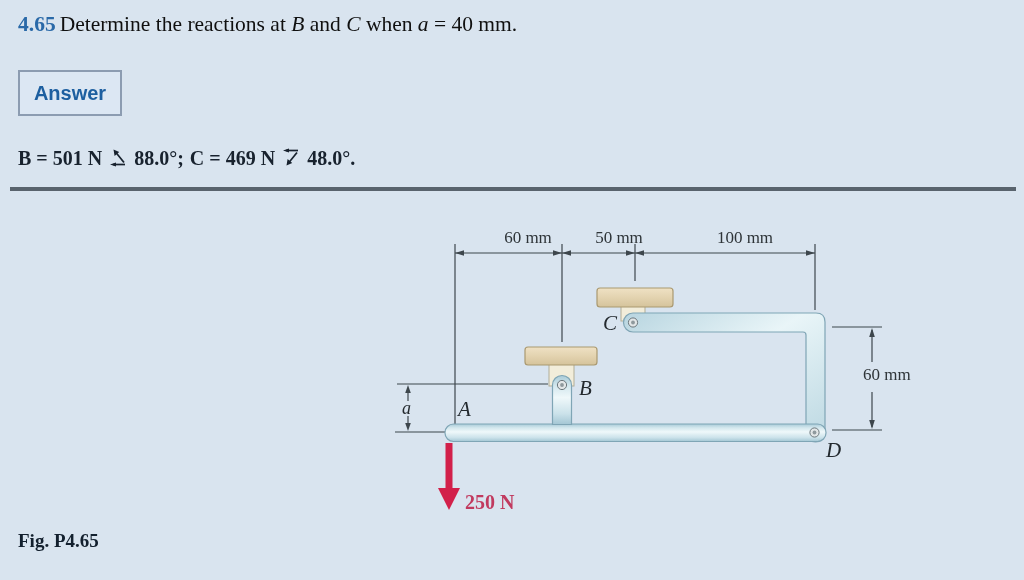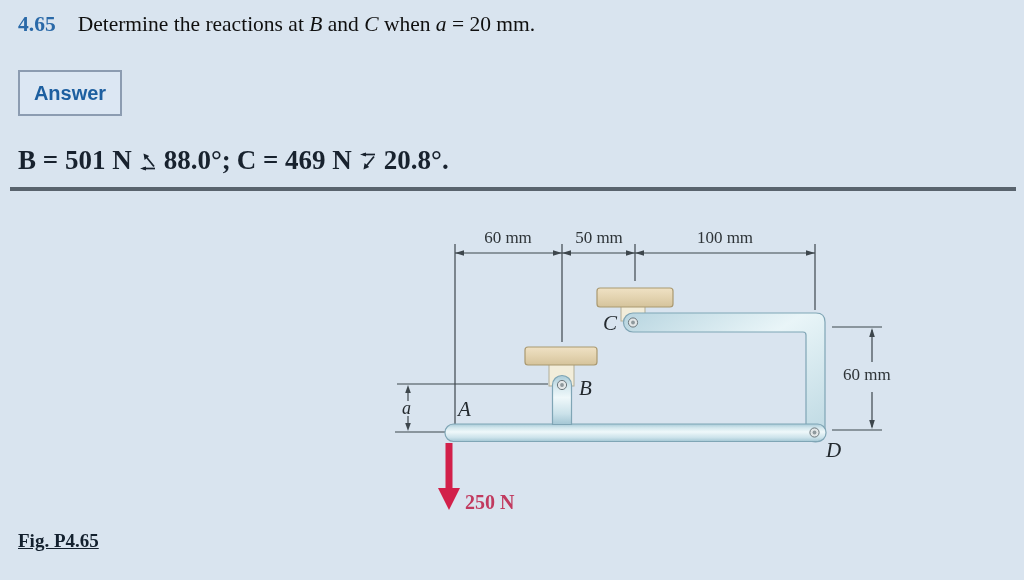--- a/index.html
+++ b/index.html
@@ -6,68 +6,68 @@
   body{
     width:1024px;height:580px;position:relative;overflow:hidden;
     background:#d9e4ef;
     font-family:"Liberation Serif","DejaVu Serif",serif;
   }
   
   .title-row{
     position:absolute;left:18px;top:12px;
     font-size:21.5px;color:#101010;white-space:nowrap;
   }
-  .problem-number{color:#2a69a8;font-weight:bold;margin-right:22px;}
+  .problem-number{color:#2a69a8;font-weight:bold;margin-right:4px;}
   .var{font-style:italic;}
   
   .answer-button{
     position:absolute;left:18px;top:70px;width:104px;height:46px;
     background:#dce7f3;border:2px solid #8c9cb1;
     display:flex;align-items:center;justify-content:center;
     font-family:"Liberation Sans","DejaVu Sans",sans-serif;
     font-size:20px;font-weight:bold;color:#1d5fa0;cursor:pointer;
     box-sizing:border-box;
     text-align:right;
   }
   
   .answer-line{
     position:absolute;left:18px;top:145px;
-    font-size:27px;font-weight:bold;color:#18222e;white-space:nowrap;
+    font-size:20px;font-weight:bold;color:#18222e;white-space:nowrap;
     display:flex;align-items:baseline;
   }
   .answer-line .seg{margin-right:6px;}
   .angle-icon{margin:0 7px 0 1px;transform:translateY(2px);}
   
   .divider{
     position:absolute;left:10px;top:187px;width:1006px;height:4px;
     background:#59636d;border:0;
   }
   
   .figure{position:absolute;left:0;top:195px;width:1024px;height:345px;}
   .figure svg{position:absolute;left:0;top:0;}
   .fig-label{
-    position:absolute;color:#2e3438;font-size:17px;white-space:nowrap;
+    position:absolute;color:#2e3438;font-size:17px;white-space:nowrap;margin-left:20px;
   }
   .fig-label.centered{transform:translateX(-50%);}
   .fig-letter{
     position:absolute;color:#23292e;font-size:21px;font-style:italic;white-space:nowrap;
   }
   .force-label{
     position:absolute;color:#c13a5f;font-size:20px;white-space:nowrap;font-weight:bold;
   }
   .fig-caption{
     position:absolute;left:18px;top:530px;
-    font-size:19px;font-weight:bold;color:#13202e;text-decoration:underline;
+    font-size:19px;font-weight:bold;color:#13202e;
   }
 </style>
 </head>
 <body>
 
 <div class="title-row">
-  <span class="problem-number">4.65</span><span>Determine the reactions at </span><i class="var">B</i><span> and </span><i class="var">C</i><span> when </span><i class="var">a</i><span> = 20 mm.</span>
+  <span class="problem-number">4.65</span><span>Determine the reactions at </span><i class="var">B</i><span> and </span><i class="var">C</i><span> when </span><i class="var">a</i><span> = 40 mm.</span>
 </div>
 
 <div class="answer-button">
   <span>Answer</span>
 </div>
 
 <div class="answer-line">
   <span class="seg">B = 501 N</span>
   <svg class="angle-icon" width="18" height="20" viewBox="0 0 18 20">
     <line x1="16" y1="17.5" x2="4" y2="17.5" stroke="#18222e" stroke-width="1.7"></line>
@@ -76,21 +76,21 @@
     <polygon points="4.5,2.6 10.2,5.1 5.6,9.1" fill="#18222e"></polygon>
   </svg>
   <span class="seg">88.0°;</span>
   <span class="seg">C = 469 N</span>
   <svg class="angle-icon" width="18" height="20" viewBox="0 0 18 20">
     <line x1="16" y1="3.5" x2="4" y2="3.5" stroke="#18222e" stroke-width="1.7"></line>
     <polygon points="1,3.5 7,1.4 7,5.6" fill="#18222e"></polygon>
     <line x1="15" y1="5.5" x2="6.5" y2="16" stroke="#18222e" stroke-width="1.7"></line>
     <polygon points="4.5,18.4 10.2,15.9 5.6,11.9" fill="#18222e"></polygon>
   </svg>
-  <span class="seg">20.8°.</span>
+  <span class="seg">48.0°.</span>
 </div>
 
 <div class="divider"></div>
 
 <div class="figure">
 
   <svg width="1024" height="345" viewBox="0 0 1024 345">
     <defs>
       <linearGradient id="gradBarV" x1="0" y1="0" x2="0" y2="1">
         <stop offset="0" stop-color="#a9cbd8"></stop>

